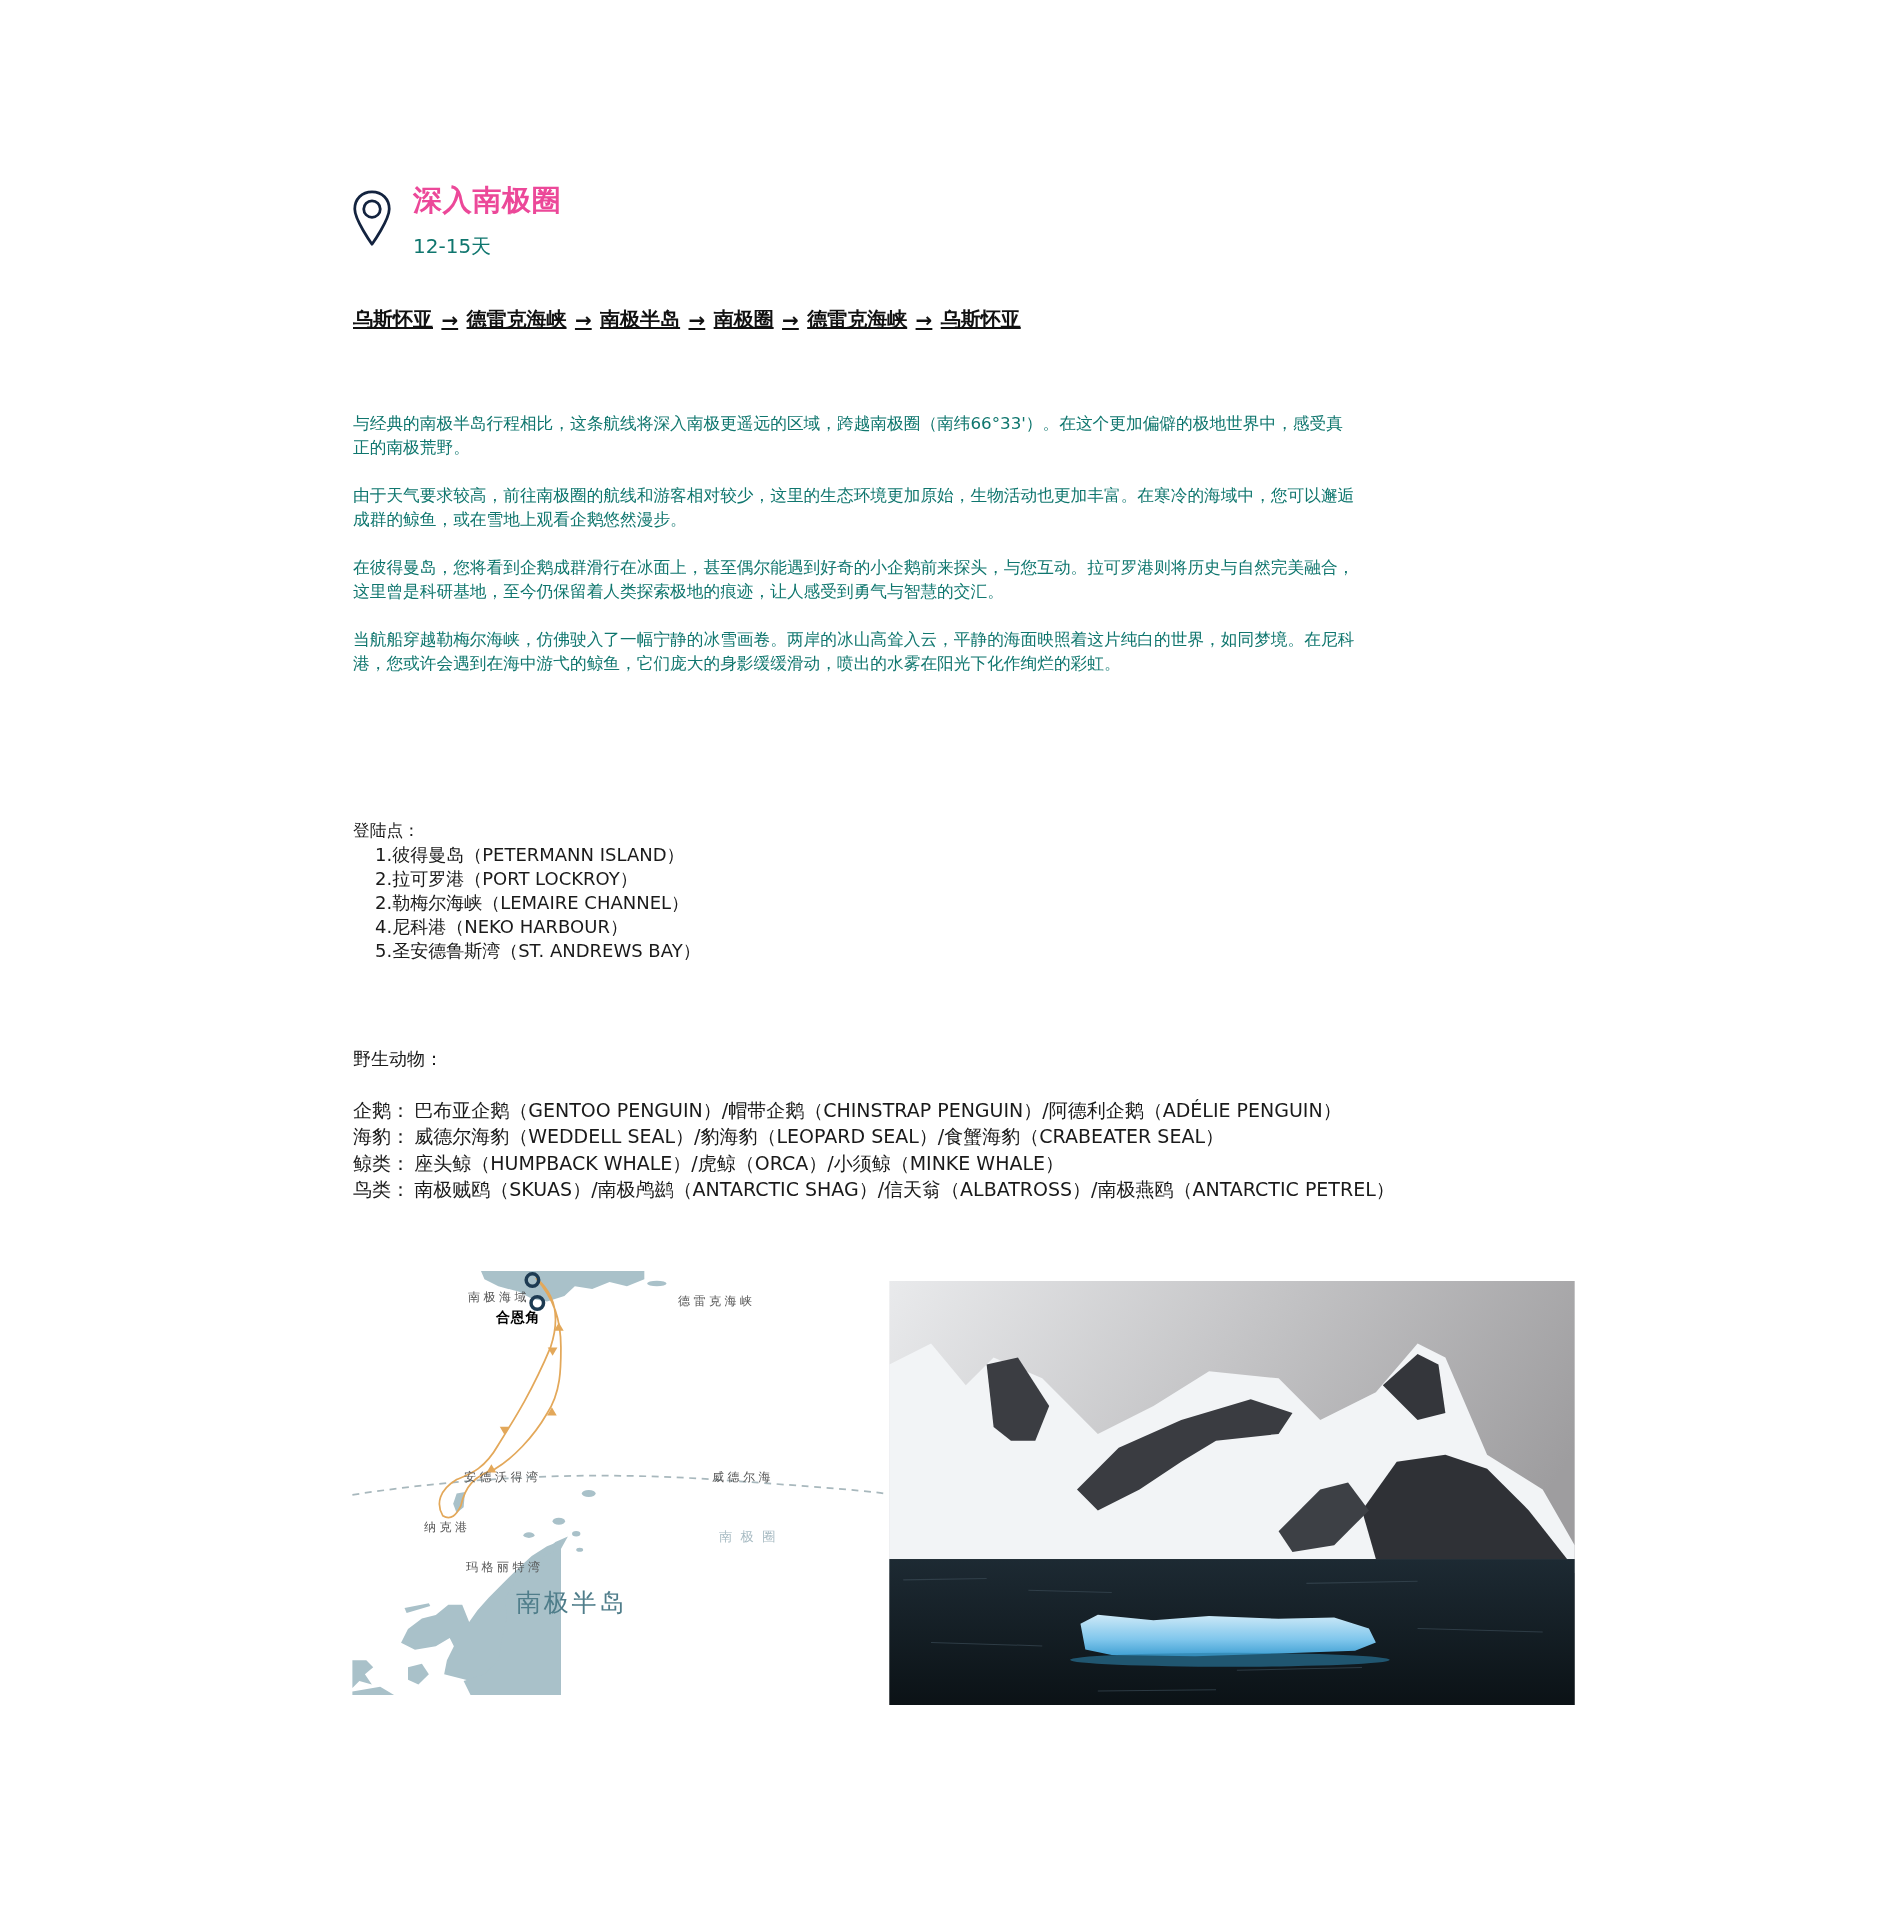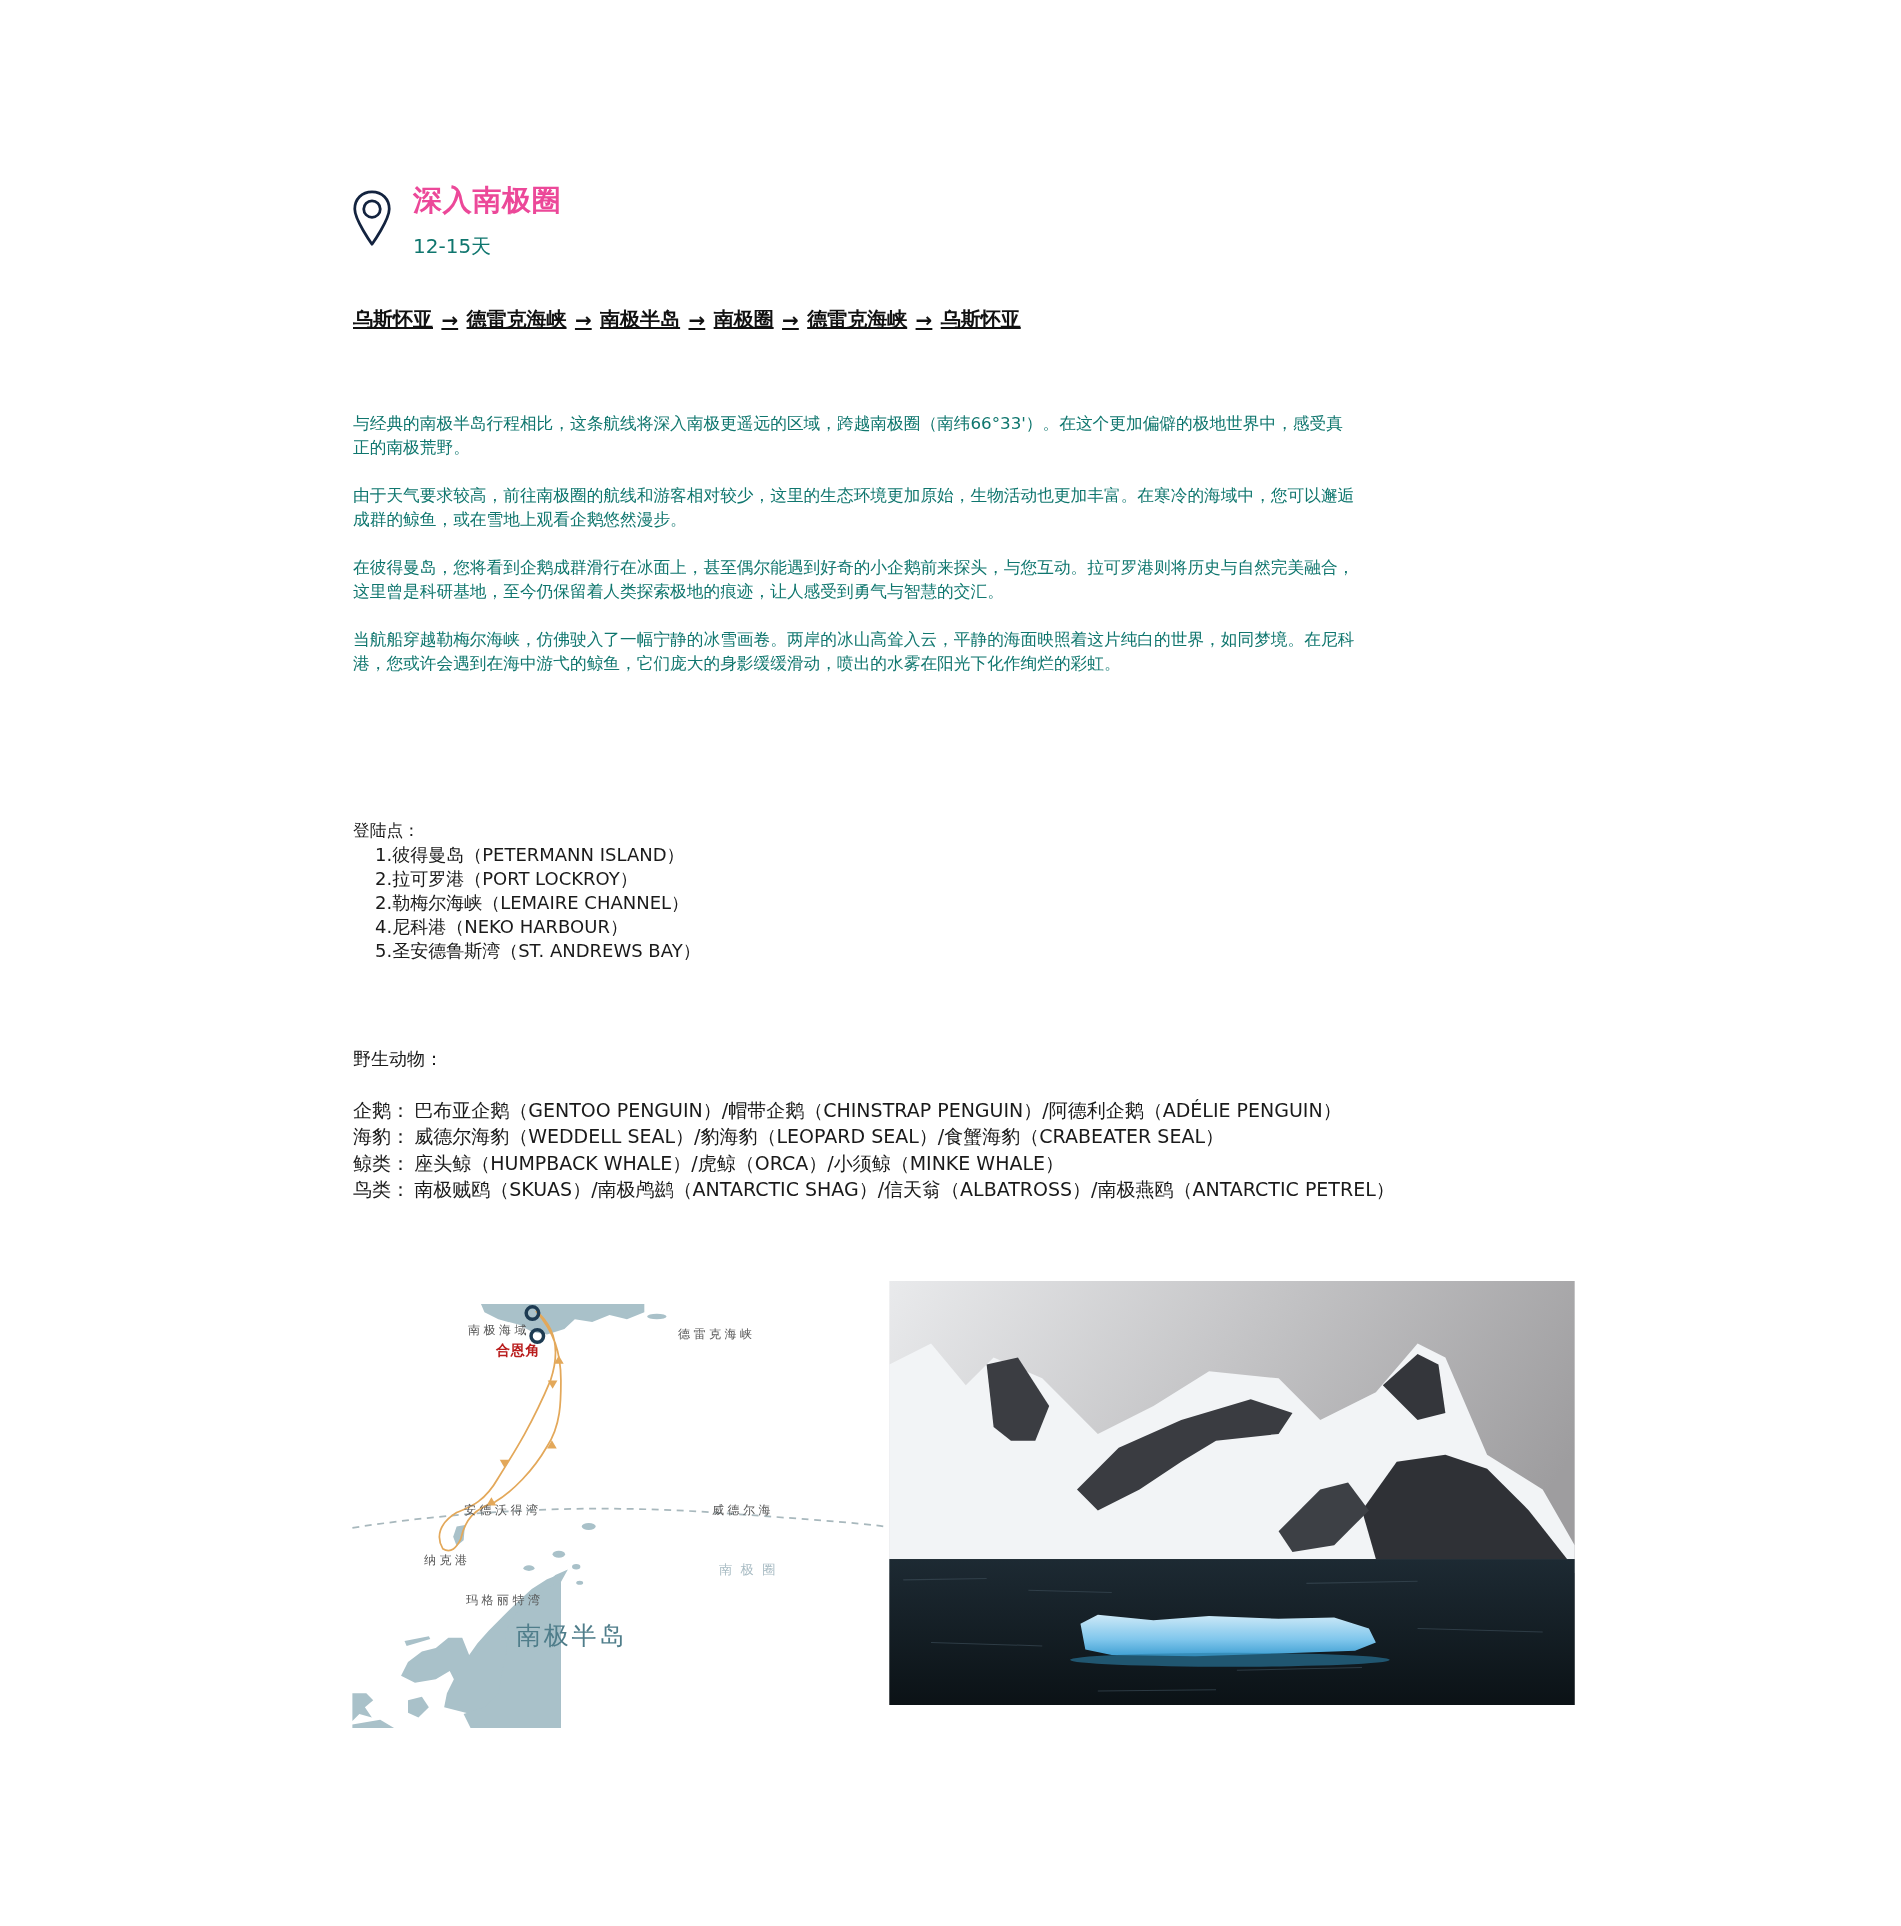--- a/index.html
+++ b/index.html
@@ -25,24 +25,24 @@
   .landing-label { left: 353px; top: 818px; font-size: 16.7px; line-height: 24px; }
   .landing-list { left: 367px; top: 835px; font-size: 18px; line-height: 24px; list-style: none; margin: 8px; padding: 0; }
   .landing-list li { white-space: nowrap; }
 
   .wild-label { left: 353px; top: 1046px; font-size: 18px; line-height: 25px; }
   .wild-list { left: 353px; top: 1097px; font-size: 19px; line-height: 26.4px; }
   .wild-row { white-space: nowrap; }
   .wild-row .cat { margin-right: 4.2px; }
 
   
-  .map { left: 352px; top: 1304px; width: 536px; height: 424px; background: #ffffff; overflow: hidden; }
+  .map { left: 352px; top: 1271px; width: 536px; height: 424px; background: #ffffff; overflow: hidden; }
   .map svg { display: block; }
   .map-label { position: absolute; font-size: 12px; color: #555; letter-spacing: 3.5px; white-space: nowrap; }
-  .map-label.cape { font-size: 14px; font-weight: bold; color: #b91c1c; letter-spacing: 0.7px; }
+  .map-label.cape { font-size: 14px; font-weight: bold; color: #000000; letter-spacing: 0.7px; }
   .map-label.circle { color: #a9bcc4; font-size: 13.2px; letter-spacing: 8.4px; }
   .map-label.peninsula { font-size: 25px; color: #4f7d8a; letter-spacing: 2.8px; }
 
   
   .photo { left: 889px; top: 1281px; width: 686px; height: 424px; overflow: hidden; }
   .photo svg { display: block; }
 </style>
 </head>
 <body>
 

